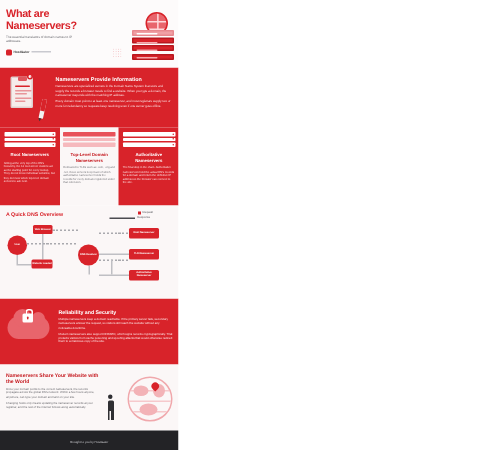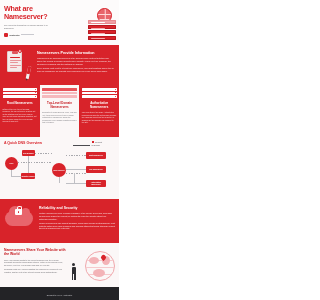--- a/index.html
+++ b/index.html
@@ -205,21 +205,21 @@
   
   .footer { background: #232326; height: 15px; display:flex; align-items:center; justify-content:center; }
   .footer span { color:#c8c8cc; font-size: 2px; }
 </style>
 </head>
 <body>
 
 <div class="page">
 
   <div class="header">
-    <h1>What are Nameserver?</h1>
+    <h1>What are Nameservers?</h1>
     <div class="sub">The essential translators of domain names to IP addresses.</div>
     <div class="brand">
       <span class="bmark"></span>
       <span class="btxt">HostGator</span>
       <span class="bline"></span>
     </div>
     <div class="hero-art">
       <div class="hero-globe">
           <span class="mer"></span>
         </div>

